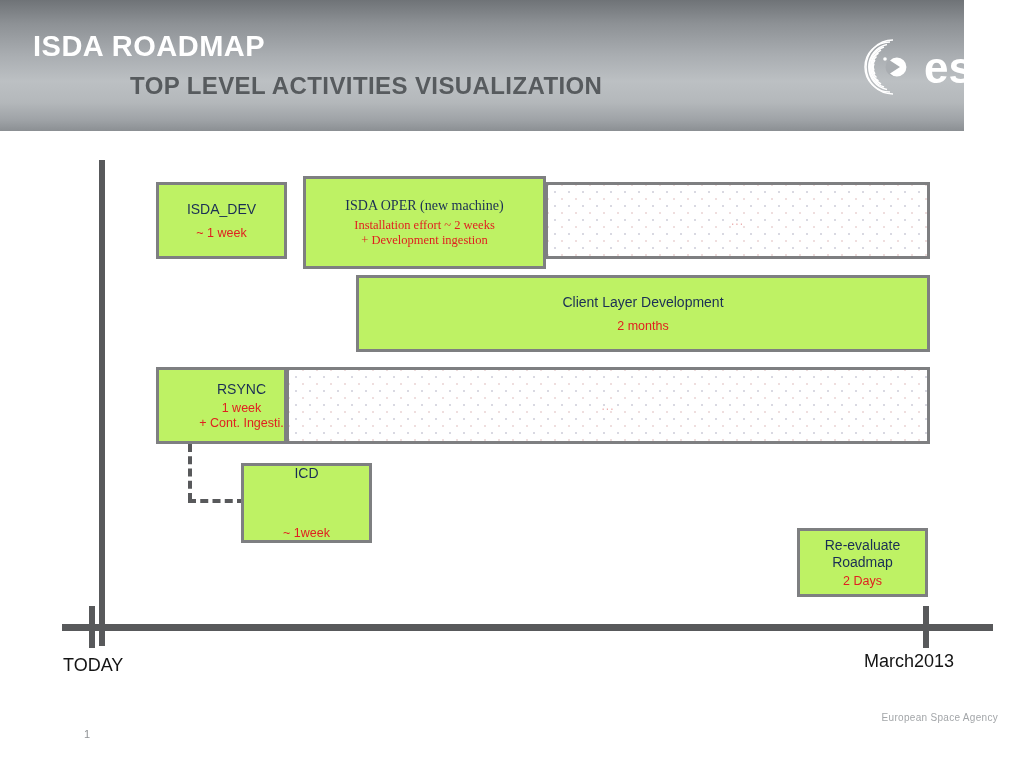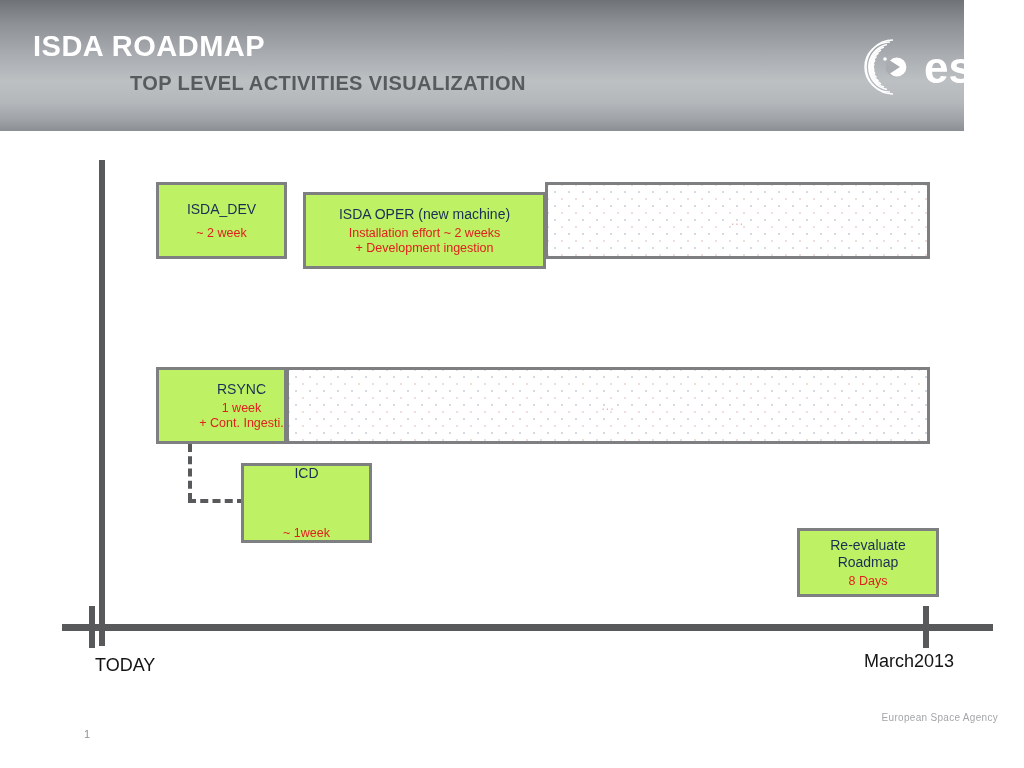--- a/index.html
+++ b/index.html
@@ -35,21 +35,21 @@
     left: 33px; top: 30px;
     font-size: 29px;
     font-weight: bold;
     color: #ffffff;
     letter-spacing: 0.5px;
     white-space: nowrap;
   }
   #header-title-2 {
     position: absolute;
     left: 130px; top: 72px;
-    font-size: 20px;
+    font-size: 24px;
     font-weight: bold;
     color: #575b5e;
     letter-spacing: 0.4px;
     white-space: nowrap;
   }
   
   #esa-logo {
     position: absolute;
     left: 862px; top: 36px;
     width: 140px; height: 62px;
@@ -83,21 +83,21 @@
   }
   #tick-today { left: 89px; top: 475px; }
   #tick-march { left: 923px; top: 475px; }
 
   .axis-label {
     position: absolute;
     font-size: 18px;
     color: #141414;
     white-space: nowrap;
   }
-  #label-today { left: 63px; top: 524px; margin-left: 32px; }
+  #label-today { left: 63px; top: 524px; }
   #label-march { left: 864px; top: 520px; }
 
   
   .box {
     position: absolute;
     box-sizing: border-box;
     border: 3px solid #7e7f81;
     background: #bef264;
     display: flex;
     flex-direction: column;
@@ -136,27 +136,27 @@
   }
   .dotbox .ellipsis {
     color: #e8a0a0;
     font-size: 12px;
     letter-spacing: 1px;
     opacity: 0.85;
   }
 
   
   #box-isda-dev   { left:156px; top:51px;  width:131px; height:77px; }
-  #box-isda-oper  { left:303px; top:61px;  width:243px; height:77px; }
+  #box-isda-oper  { left:303px; top:45px;  width:243px; height:93px;font-family:Liberation Serif, serif; }
   #dot-isda-oper  { left:545px; top:51px;  width:385px; height:77px; }
   #box-client     { left:356px; top:144px; width:574px; height:77px; }
   #box-rsync      { left:156px; top:236px; width:131px; height:77px;padding-left:40px; }
   #dot-rsync      { left:286px; top:236px; width:644px; height:77px; }
   #box-icd        { left:241px; top:332px; width:131px; height:80px;gap:36px; }
-  #box-reeval     { left:797px; top:397px; width:142px; height:69px; }
+  #box-reeval     { left:797px; top:397px; width:131px; height:69px; }
 
   
   .dash-v {
     position: absolute;
     left: 188px; top: 313px;
     width: 0; height: 57px;
     border-left: 4px dashed #58595b;
   }
   .dash-h {
     position: absolute;
@@ -216,33 +216,37 @@
   <div class="axis-v"></div>
   <div class="axis-h"></div>
   <div class="tick" id="tick-today"></div>
   <div class="tick" id="tick-march"></div>
 
   <div class="axis-label" id="label-today">TODAY</div>
   <div class="axis-label" id="label-march">March2013</div>
 
   <div class="box" id="box-isda-dev">
     <div class="t-main">ISDA_DEV</div>
-    <div class="t-sub">~ 2 week</div>
+    <div class="t-sub">~ 1 week</div>
   </div>
 
   <div class="box" id="box-isda-oper">
     <div class="t-main stack">ISDA OPER (new machine)</div>
     <div class="t-sub">Installation effort ~ 2 weeks</div>
     <div class="t-sub">+ Development ingestion</div>
   </div>
 
   <div class="dotbox" id="dot-isda-oper">
     <span class="ellipsis">...</span>
   </div>
 
+  <div class="box" id="box-client">
+    <div class="t-main">Client Layer Development</div>
+    <div class="t-sub">2 months</div>
+  </div>
 
   <div class="box" id="box-rsync">
     <div class="t-main stack">RSYNC</div>
     <div class="t-sub">1 week</div>
     <div class="t-sub">+ Cont. Ingesti.</div>
   </div>
 
   <div class="dotbox" id="dot-rsync">
     <span class="ellipsis">...</span>
   </div>
@@ -251,20 +255,20 @@
   <div class="dash-h"></div>
 
   <div class="box" id="box-icd">
     <div class="t-main">ICD</div>
     <div class="t-sub">~ 1week</div>
   </div>
 
   <div class="box" id="box-reeval">
     <div class="t-main stack">Re-evaluate</div>
     <div class="t-main stack">Roadmap</div>
-    <div class="t-sub">8 Days</div>
+    <div class="t-sub">2 Days</div>
   </div>
 
 </div>
 
 <div id="footer-agency">European Space Agency</div>
 
 <div id="footer-pagenum">1</div>
 
 </body></html>

